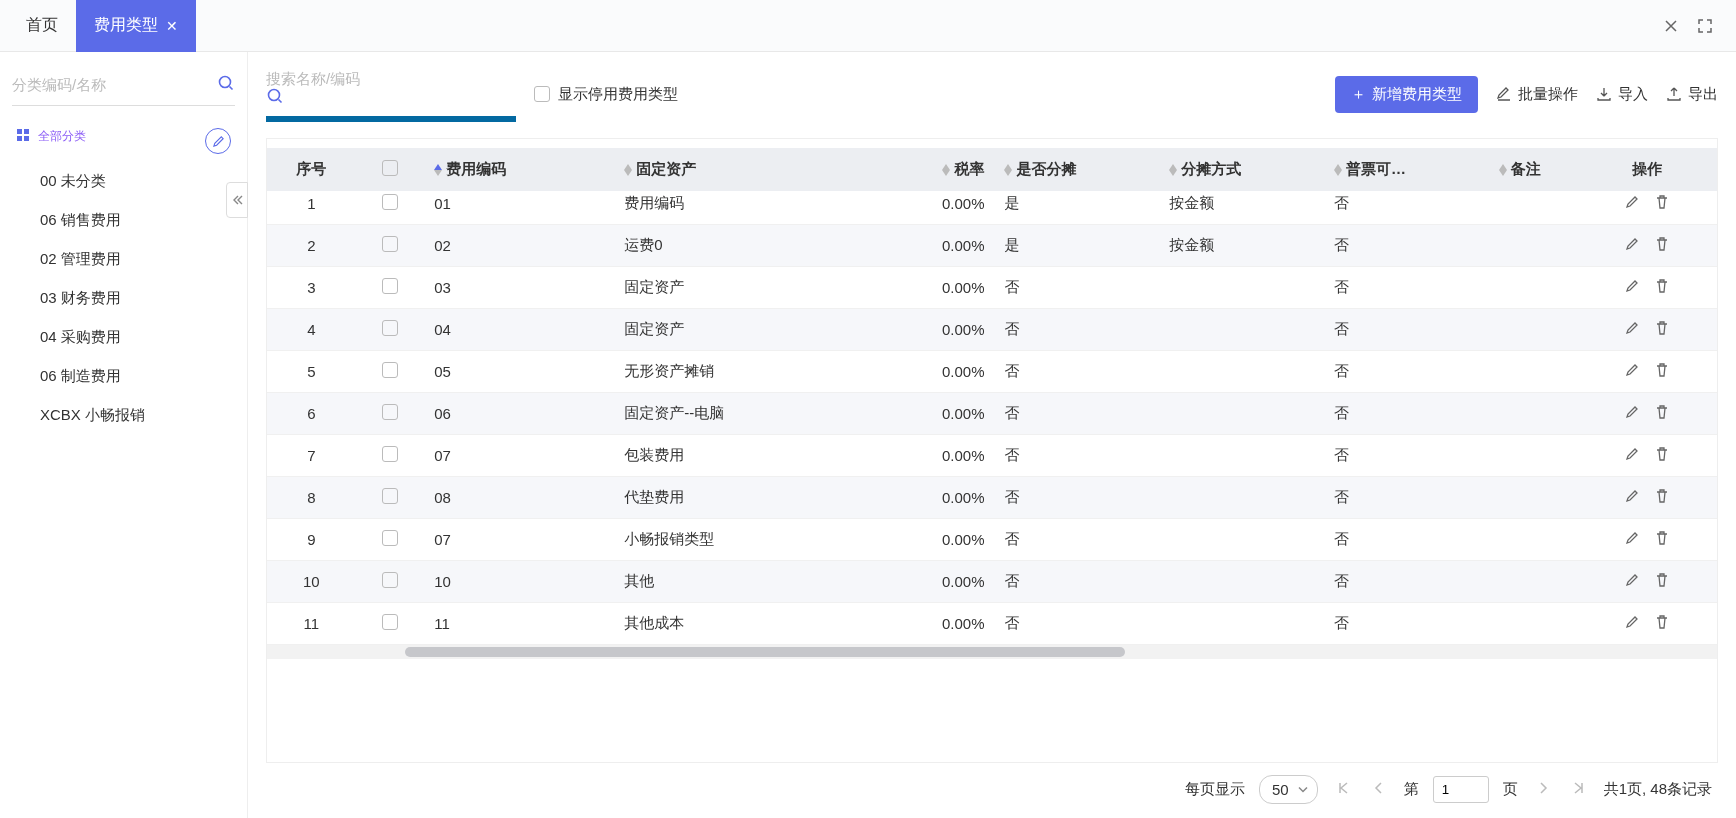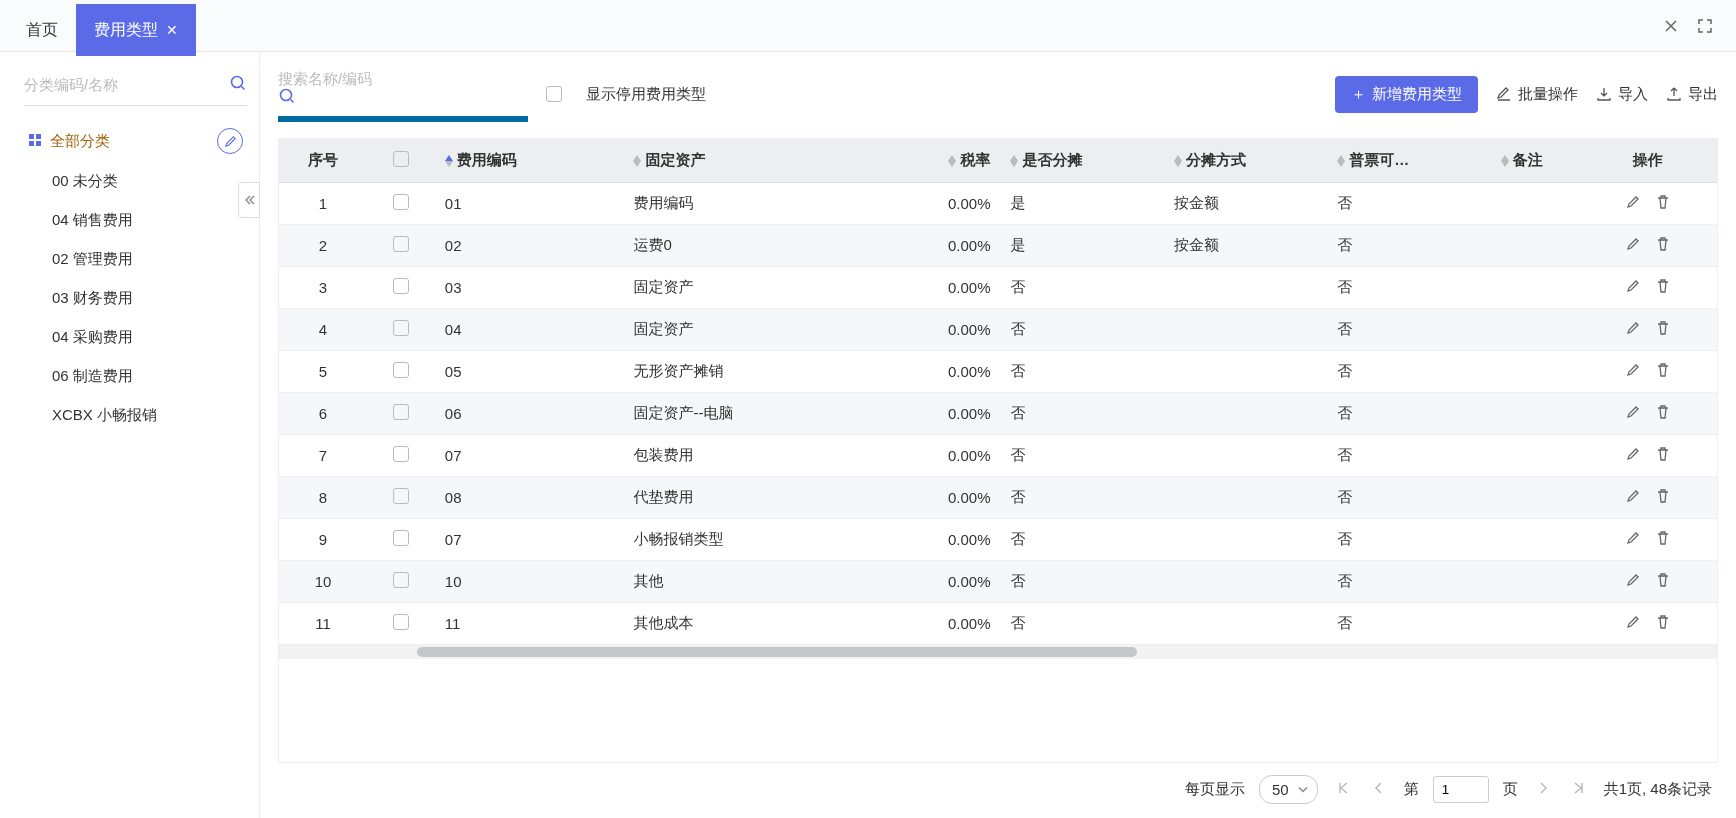--- a/index.html
+++ b/index.html
@@ -1,54 +1,54 @@
 <!DOCTYPE html>
 <html><head>
 <meta charset="utf-8">
 <style>
 * { margin: 0; padding: 0; box-sizing: border-box; font-family: -apple-system, "Microsoft YaHei", "PingFang SC", sans-serif; }
 body { background: #fff; font-size: 14px; color: #333; }
 
-.tabs-bar { display: flex; height: 52px; border-bottom: 1px solid #e8e8e8; padding: 4px 8px; background: #fafbfc; }
+.tabs-bar { display: flex; align-items: center; height: 52px; border-bottom: 1px solid #e8e8e8; padding: 4px 8px; background: #fafbfc; }
 .tab { padding: 0 18px; height: 52px; display: flex; align-items: center; font-size: 16px; color: #333; cursor: pointer; }
 .tab.active { background: #5b6be8; color: #fff; }
 .tab-close { margin-left: 8px; font-size: 14px; }
 .tabs-right { margin-left: auto; display: flex; align-items: center; gap: 12px; padding-right: 12px; }
 .header-icon { width: 22px; height: 22px; display: flex; align-items: center; justify-content: center; cursor: pointer; color: #666; }
 
-.body-area { display: flex; height: calc(100vh - 52px); padding-left: 12px; }
+.body-area { display: flex; height: calc(100vh - 52px); }
 
 .sidebar { width: 248px; flex-shrink: 0; padding: 16px 12px; border-right: 1px solid #eee; position: relative; }
 .side-search { display: flex; align-items: center; border-bottom: 1px solid #ddd; padding: 6px 0 10px; margin-bottom: 14px; }
 .side-search input { border: none; outline: none; flex: 1; font-size: 15px; color: #333; background: transparent; }
 .side-search input::placeholder { color: #bbb; }
 .side-search-icon { color: #5b6be8; cursor: pointer; }
-.side-root { display: flex; align-items: center; gap: 8px; padding: 8px 4px; color: #a16207; font-size: 15px; }
+.side-root { display: flex; gap: 8px; padding: 8px 4px; color: #8b5cf6; font-size: 12px; }
 .side-root-icon { color: #5b6be8; }
 .side-edit-btn { margin-left: auto; width: 26px; height: 26px; border: 1px solid #5b6be8; border-radius: 50%; display: flex; align-items: center; justify-content: center; color: #5b6be8; cursor: pointer; }
 .side-categories { padding-left: 22px; }
 .side-cat-item { padding: 10px 6px; font-size: 15px; color: #333; cursor: pointer; }
 .collapse-btn { position: absolute; right: -1px; top: 130px; width: 22px; height: 36px; border: 1px solid #ddd; background: #fff; display: flex; align-items: center; justify-content: center; cursor: pointer; color: #888; border-radius: 4px 0 0 4px; }
 
 .main { flex: 1; display: flex; flex-direction: column; padding: 14px 18px 6px; overflow: hidden; }
 .toolbar { display: flex; align-items: center; gap: 18px; margin-bottom: 16px; }
 .tb-search { display: flex; align-items: flex-start; border-bottom: 6px solid #0369a1; width: 250px; padding: 4px 0 8px; flex-direction: column; }
 .tb-search input { border: none; outline: none; flex: 1; font-size: 15px; background: transparent; }
 .tb-search input::placeholder { color: #bbb; }
 .tb-search-icon { color: #5b6be8; cursor: pointer; }
-.tb-checkbox { display: flex; align-items: center; gap: 24px; font-size: 15px; color: #333; cursor: pointer; }
+.tb-checkbox { display: flex; align-items: center; gap: 8px; font-size: 15px; color: #333; cursor: pointer; }
 .tb-checkbox .box { width: 16px; height: 16px; border: 1px solid #bbb; border-radius: 3px; }
 .tb-spacer { flex: 1; }
 .btn-primary { background: #5b6be8; color: #fff; border: none; padding: 9px 16px; border-radius: 4px; font-size: 15px; display: flex; align-items: center; gap: 6px; cursor: pointer; }
 .tb-action { display: flex; align-items: center; gap: 6px; color: #333; font-size: 15px; cursor: pointer; }
 .tb-action svg { color: #555; }
 
 .table-wrap { flex: 1; overflow: auto; border: 1px solid #eee; position: relative; }
 table { border-collapse: collapse; width: 100%; table-layout: fixed; }
-th { background: #eceef2; font-weight: 600; font-size: 15px; color: #333; padding: 12px 10px; text-align: left; border-bottom: 1px solid #e0e0e0; position: sticky; top: 0; }
+th { background: #eceef2; font-weight: 600; font-size: 15px; color: #333; padding: 12px 10px; text-align: left; border-bottom: 1px solid #e0e0e0; position: sticky; top: 9px; }
 th.center, td.center { text-align: center; }
 th.right, td.right { text-align: right; }
 td { padding: 11px 10px; font-size: 15px; color: #333; border-bottom: 1px solid #f0f0f0; white-space: nowrap; overflow: hidden; text-overflow: ellipsis; }
 tr.even td { background: #f6f7fa; }
 .sort-icons { display: inline-flex; flex-direction: column; vertical-align: middle; margin-right: 4px; line-height: 1; }
 .sort-icons svg { width: 8px; height: 6px; }
 .sort-icons .asc.active path { fill: #5b6be8; }
 .sort-icons svg path { fill: #bbb; }
 .cell-checkbox { width: 16px; height: 16px; border: 1px solid #bbb; border-radius: 3px; display: inline-block; }
 .row-actions { display: flex; gap: 14px; justify-content: center; }
@@ -120,21 +120,21 @@
       </span>
       <span>全部分类</span>
       <span class="side-edit-btn">
         <svg width="13" height="13" viewBox="0 0 14 14">
             <path d="M2 12l1-3 7-7 2 2-7 7-3 1z" stroke="currentColor" stroke-width="1.2" fill="none"></path>
           </svg>
       </span>
     </div>
     <div class="side-categories">
       <div class="side-cat-item">00 未分类</div>
-      <div class="side-cat-item">04 销售费用</div>
+      <div class="side-cat-item">06 销售费用</div>
       <div class="side-cat-item">02 管理费用</div>
       <div class="side-cat-item">03 财务费用</div>
       <div class="side-cat-item">04 采购费用</div>
       <div class="side-cat-item">06 制造费用</div>
       <div class="side-cat-item">XCBX 小畅报销</div>
     </div>
     <div class="collapse-btn">
       <svg width="12" height="12" viewBox="0 0 12 12">
           <path d="M7 2L3 6l4 4M11 2L7 6l4 4" stroke="currentColor" stroke-width="1.4" fill="none"></path>
         </svg>

